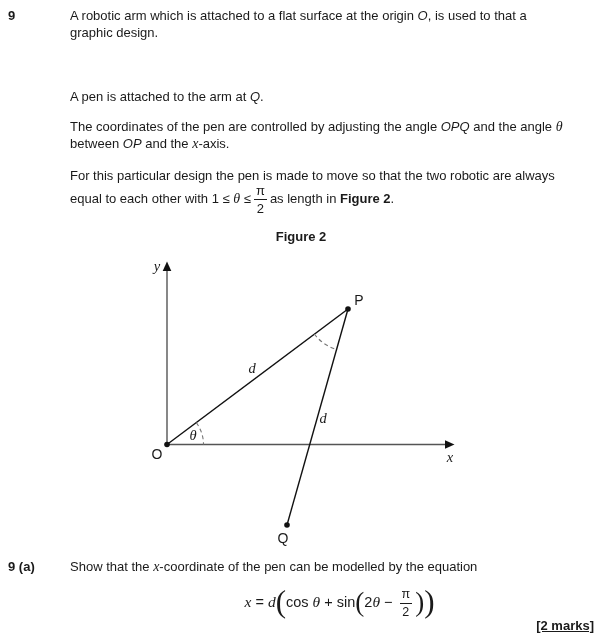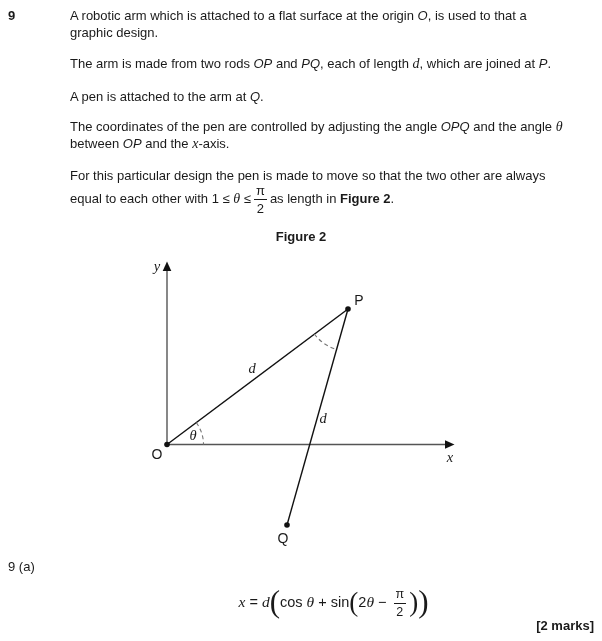--- a/index.html
+++ b/index.html
@@ -21,44 +21,43 @@
   .seg-b { font-weight:bold; }
   .seg-m { font-family:"Liberation Serif", serif; font-style:italic; font-size:14px; }
   .frac { display:inline-flex; flex-direction:column; text-align:center;
           vertical-align:middle; margin:0 3px; line-height:1; }
   .frac .fnum { display:block; padding:0 2px 2px; line-height:1; }
   .frac .fden { display:block; border-top:1.2px solid #1a1a1a; padding:2px 2px 0; line-height:1; }
   .fig-title { top:228px; left:0; width:602px; text-align:center; font-weight:bold; }
   .figure-svg { left:0; top:250px; }
   .fig-sans { font-family:"Liberation Sans", sans-serif; font-size:14px; fill:#1a1a1a; }
   .fig-math { font-family:"Liberation Serif", serif; font-style:italic; font-size:14.5px; fill:#1a1a1a; }
-  .part-label { left:8px; top:558px; font-weight:normal; }
+  .part-label { left:8px; top:558px; font-weight:bold; }
   .part-prompt { left:70px; top:558px; width:527px; }
-  .equation { left:70px; top:585px; width:527px; text-align:center;
+  .equation { left:76px; top:585px; width:527px; text-align:center;
               font-size:14.5px; line-height:34px; }
   .equation .seg-m { font-size:15.5px; }
   .equation .frac { font-size:12.5px; }
   .paren { font-family:"Liberation Serif", serif; display:inline-block;
            vertical-align:middle; line-height:0.85; transform:translateY(-1px); }
   .paren.z1 { font-size:27px; }
   .paren.z2 { font-size:31px; }
-  .marks { right:8px; top:617px; font-weight:bold; }
+  .marks { right:8px; top:617px; font-weight:bold;text-decoration:underline; }
 </style>
 </head>
 <body>
 
 <div class="page">
 
   <div class="abs qnum">9</div>
 
   <div class="abs body-col p1"><span class="seg-n">A robotic arm which is attached to a flat surface at the origin </span><span class="seg-i">O</span><span class="seg-n">, is used to that a</span><br><span class="seg-n">graphic design.</span></div>
-  <div class="abs body-col p2"><span class="seg-n">The arm is made from two rods </span><span class="seg-i">OP</span><span class="seg-n"> and </span><span class="seg-i">PQ</span><span class="seg-n">, each of length </span><span class="seg-m">d</span><span class="seg-n">, which are joined at </span><span class="seg-i">P</span><span class="seg-n">.</span></div>
   <div class="abs body-col p3"><span class="seg-n">A pen is attached to the arm at </span><span class="seg-i">Q</span><span class="seg-n">.</span></div>
   <div class="abs body-col p4"><span class="seg-n">The coordinates of the pen are controlled by adjusting the angle </span><span class="seg-i">OPQ</span><span class="seg-n"> and the angle </span><span class="seg-m">θ</span><br><span class="seg-n">between </span><span class="seg-i">OP</span><span class="seg-n"> and the </span><span class="seg-m">x</span><span class="seg-n">-axis.</span></div>
-  <div class="abs body-col p5"><span class="seg-n">For this particular design the pen is made to move so that the two other are always</span><br><span class="seg-n">equal to each other with 1 ≤ </span><span class="seg-m">θ</span><span class="seg-n"> ≤</span><span class="frac">
+  <div class="abs body-col p5"><span class="seg-n">For this particular design the pen is made to move so that the two robotic are always</span><br><span class="seg-n">equal to each other with 1 ≤ </span><span class="seg-m">θ</span><span class="seg-n"> ≤</span><span class="frac">
         <span class="fnum">π</span>
         <span class="fden">2</span>
       </span><span class="seg-n">as length in </span><span class="seg-b">Figure 2</span><span class="seg-n">.</span></div>
 
   <div class="abs fig-title">Figure 2</div>
 
   <svg class="abs figure-svg" width="602" height="300" viewBox="0 250 602 300" xmlns="http://www.w3.org/2000/svg">
 
     <line x1="167" y1="444.5" x2="446" y2="444.5" stroke="#555" stroke-width="1.4"></line>
     <polygon points="445,440.2 445,448.8 454.5,444.5" fill="#111"></polygon>
@@ -79,19 +78,20 @@
     <text class="fig-math" x="450" y="462" text-anchor="middle">x</text>
     <text class="fig-sans" x="157" y="459" text-anchor="middle">O</text>
     <text class="fig-sans" x="359" y="305" text-anchor="middle">P</text>
     <text class="fig-sans" x="283" y="543" text-anchor="middle">Q</text>
     <text class="fig-math" x="252" y="373" text-anchor="middle">d</text>
     <text class="fig-math" x="323" y="423" text-anchor="middle">d</text>
     <text class="fig-math" x="193" y="440" text-anchor="middle">θ</text>
   </svg>
 
   <div class="abs part-label">9 (a)</div>
+  <div class="abs part-prompt"><span class="seg-n">Show that the </span><span class="seg-m">x</span><span class="seg-n">-coordinate of the pen can be modelled by the equation</span></div>
   <div class="abs equation"><span class="seg-m">x</span><span class="seg-n"> = </span><span class="seg-m">d</span><span class="paren z2">(</span><span class="seg-n">cos </span><span class="seg-m">θ</span><span class="seg-n"> + sin</span><span class="paren z1">(</span><span class="seg-n">2</span><span class="seg-m">θ</span><span class="seg-n"> − </span><span class="frac">
         <span class="fnum">π</span>
         <span class="fden">2</span>
       </span><span class="paren z1">)</span><span class="paren z2">)</span></div>
   <div class="abs marks">[2 marks]</div>
 
 </div>
 
 </body></html>

